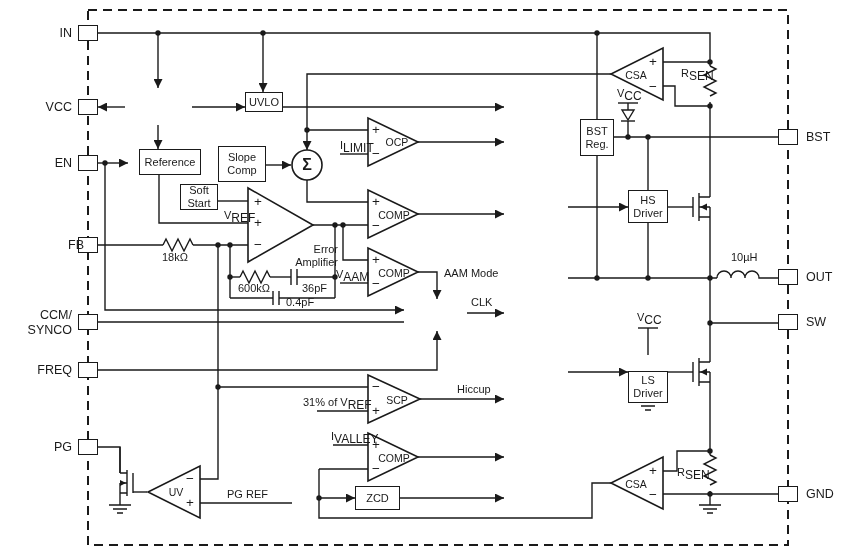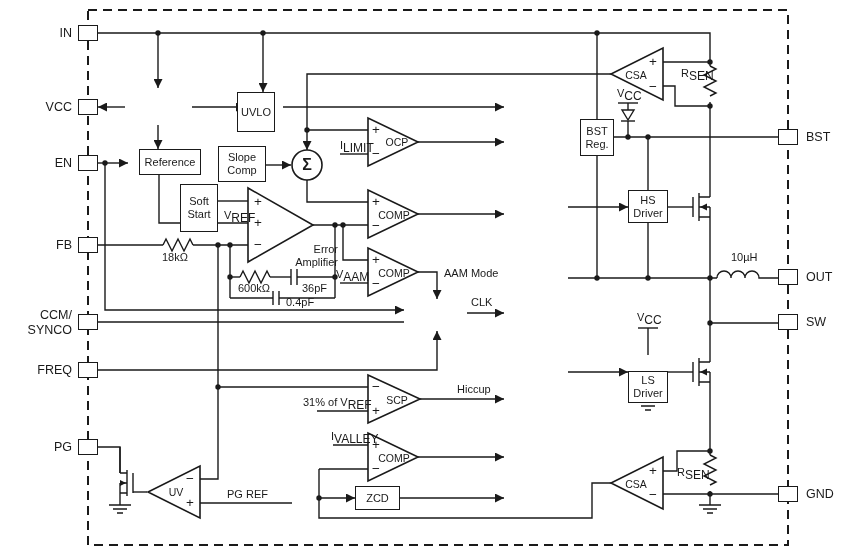--- a/index.html
+++ b/index.html
@@ -182,45 +182,45 @@
         <circle cx="648" cy="137" r="2.7"></circle>
         <circle cx="597" cy="278" r="2.7"></circle>
     <circle cx="648" cy="278" r="2.7"></circle>
         <circle cx="710" cy="278" r="2.7"></circle>
         <circle cx="710" cy="323" r="2.7"></circle>
     <circle cx="710" cy="451" r="2.7"></circle>
         <circle cx="710" cy="494" r="2.7"></circle>
   </g>
 </svg>
 
-<div class="blk" style="left:237px;top:92px;width:38px;height:40px">UVLO</div>
+<div class="blk" style="left:245px;top:92px;width:38px;height:20px">UVLO</div>
 <div class="blk" style="left:139px;top:149px;width:62px;height:26px">Reference</div>
 <div class="blk" style="left:218px;top:146px;width:48px;height:36px">Slope Comp</div>
-<div class="blk" style="left:180px;top:184px;width:38px;height:48px">Soft Start</div>
+<div class="blk" style="left:180px;top:184px;width:38px;height:26px">Soft Start</div>
 <div class="blk" style="left:580px;top:119px;width:34px;height:37px">BST Reg.</div>
 <div class="blk" style="left:628px;top:190px;width:40px;height:33px">HS Driver</div>
 <div class="blk" style="left:628px;top:371px;width:40px;height:32px">LS Driver</div>
 <div class="blk" style="left:355px;top:486px;width:45px;height:24px">ZCD</div>
 
 <div class="pin" style="left:78px;top:25px"></div>
 <div class="pin" style="left:78px;top:99px"></div>
 <div class="pin" style="left:78px;top:155px"></div>
 <div class="pin" style="left:78px;top:237px"></div>
 <div class="pin" style="left:78px;top:314px"></div>
 <div class="pin" style="left:78px;top:362px"></div>
 <div class="pin" style="left:78px;top:439px"></div>
 <div class="pin" style="left:778px;top:129px"></div>
 <div class="pin" style="left:778px;top:269px"></div>
 <div class="pin" style="left:778px;top:314px"></div>
 <div class="pin" style="left:778px;top:486px"></div>
 
 <div class="pinlbl pl" style="left:26px;top:26px">IN</div>
 <div class="pinlbl pl" style="left:26px;top:100px">VCC</div>
 <div class="pinlbl pl" style="left:26px;top:156px">EN</div>
-<div class="pinlbl pl" style="left:26px;top:238px">FB</div>
+<div class="pinlbl pl" style="left:38px;top:238px">FB</div>
 <div class="pinlbl pl" style="left:26px;top:308px">
       <span style="display:block">CCM/</span>
       <span style="display:block">SYNCO</span>
     </div>
 <div class="pinlbl pl" style="left:26px;top:363px">FREQ</div>
 <div class="pinlbl pl" style="left:26px;top:440px">PG</div>
 <div class="pinlbl" style="left:806px;top:130px">BST</div>
 <div class="pinlbl" style="left:806px;top:270px">OUT</div>
 <div class="pinlbl" style="left:806px;top:315px">SW</div>
 <div class="pinlbl" style="left:806px;top:487px">GND</div>

